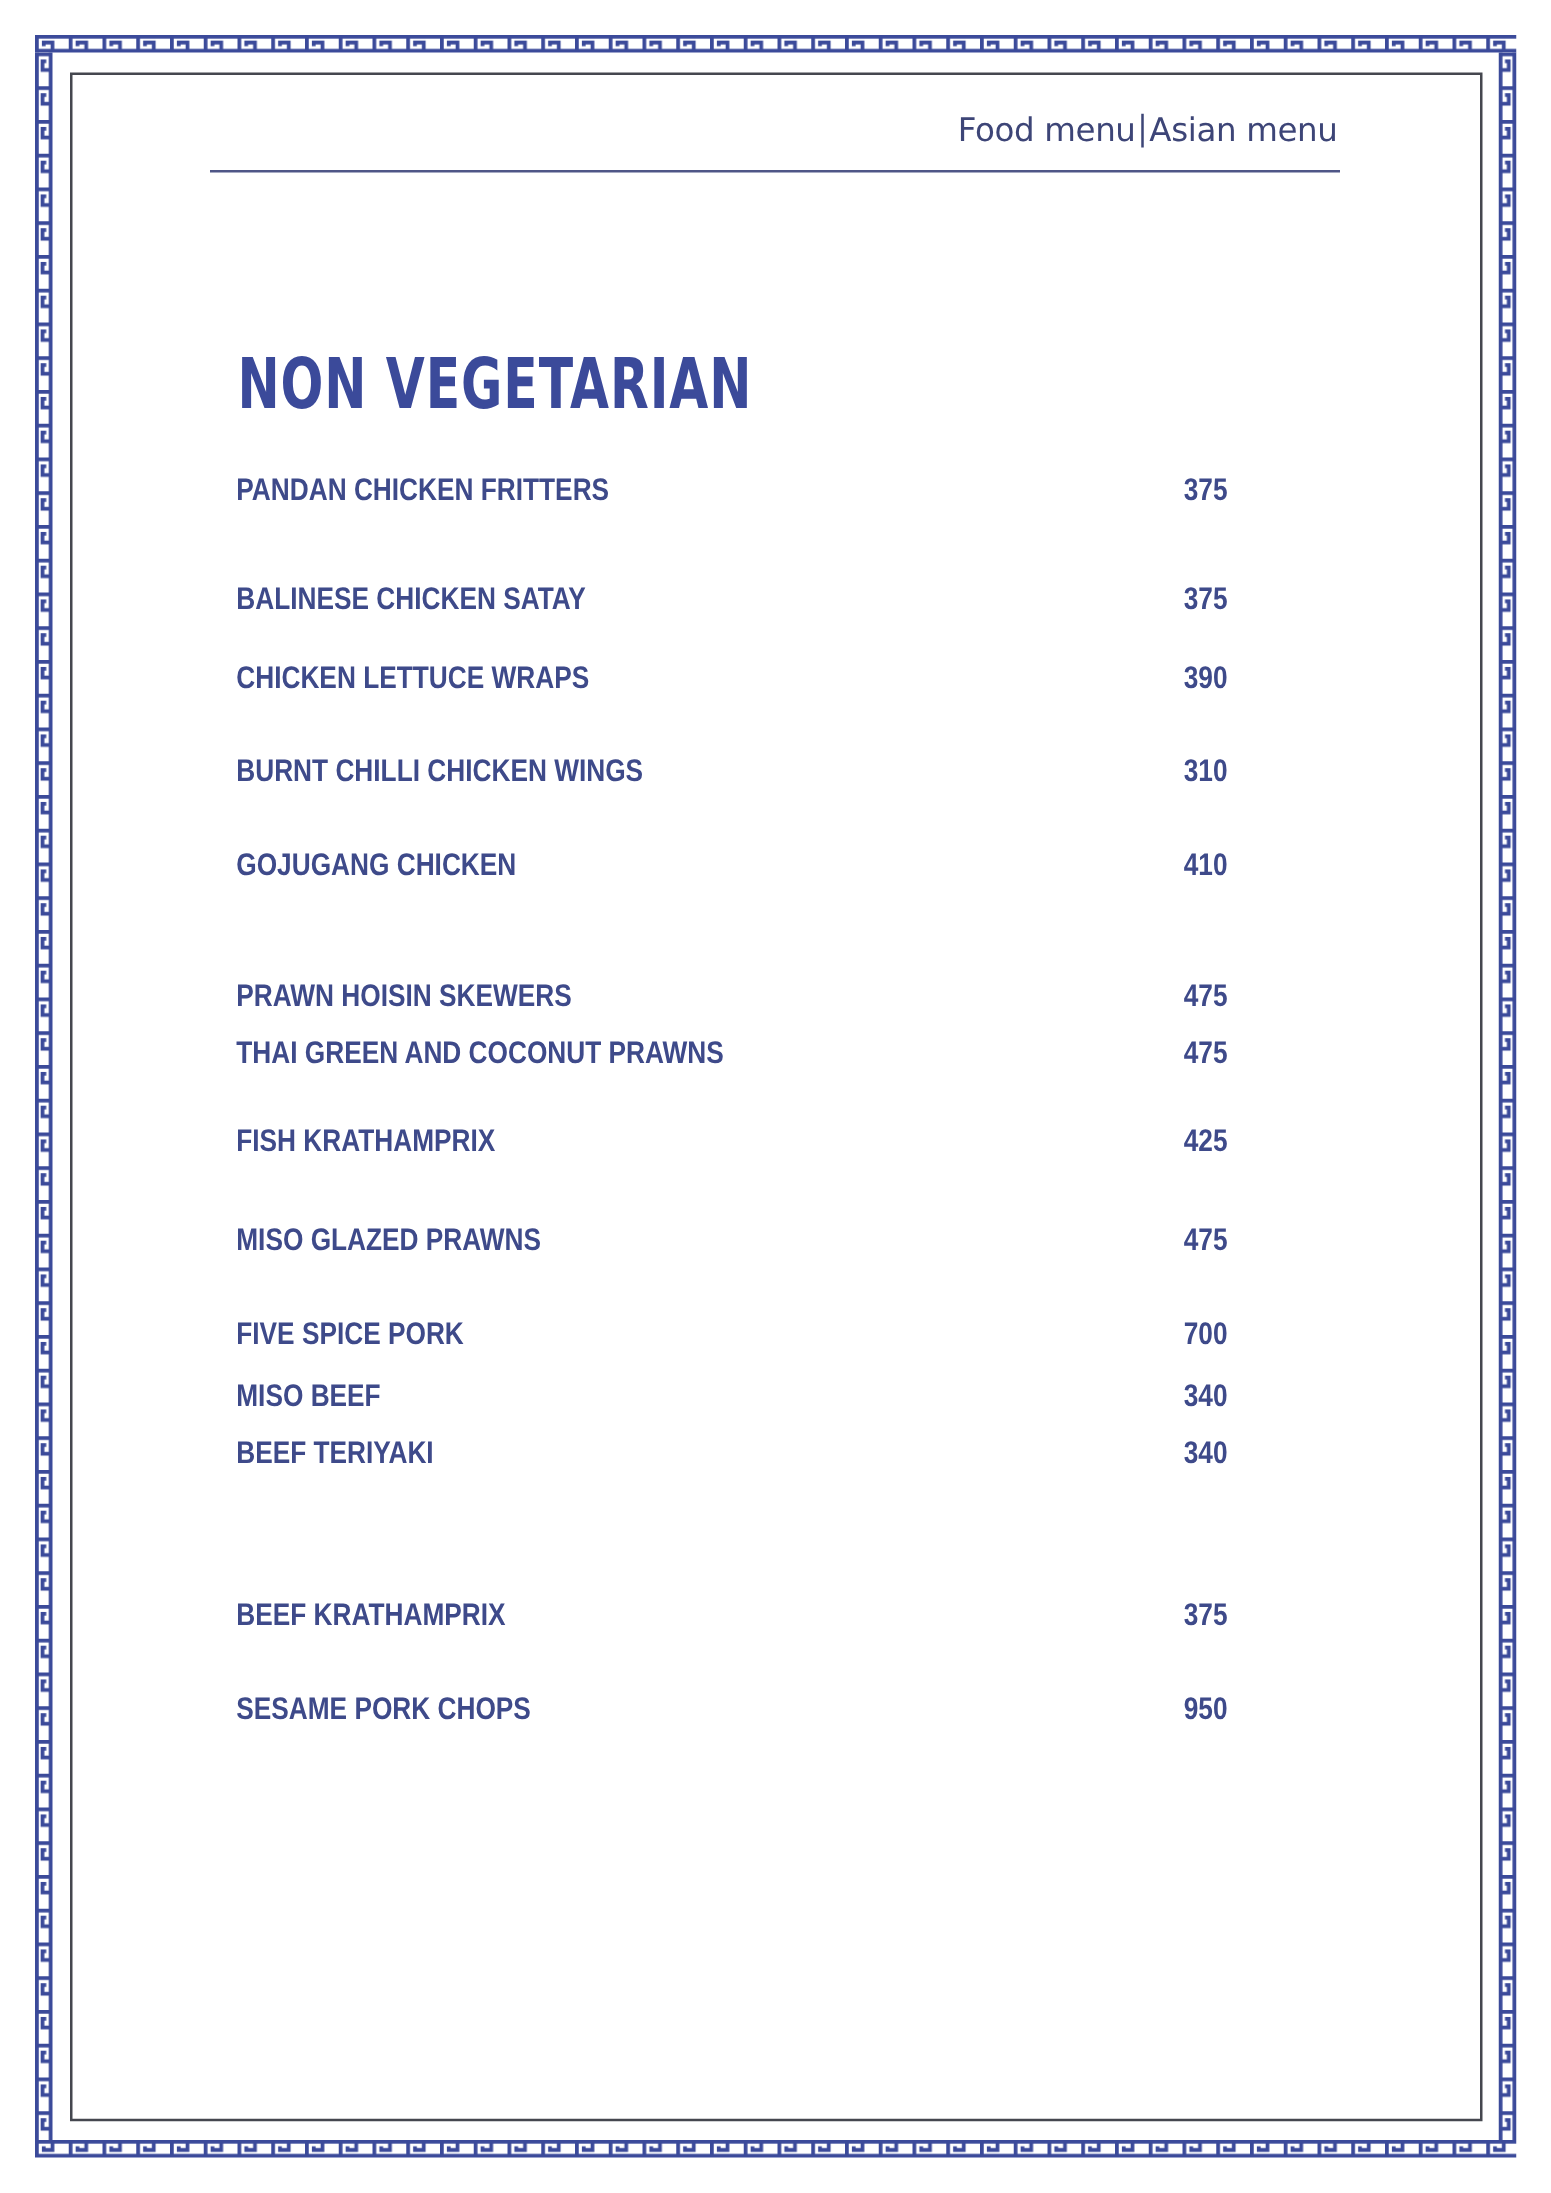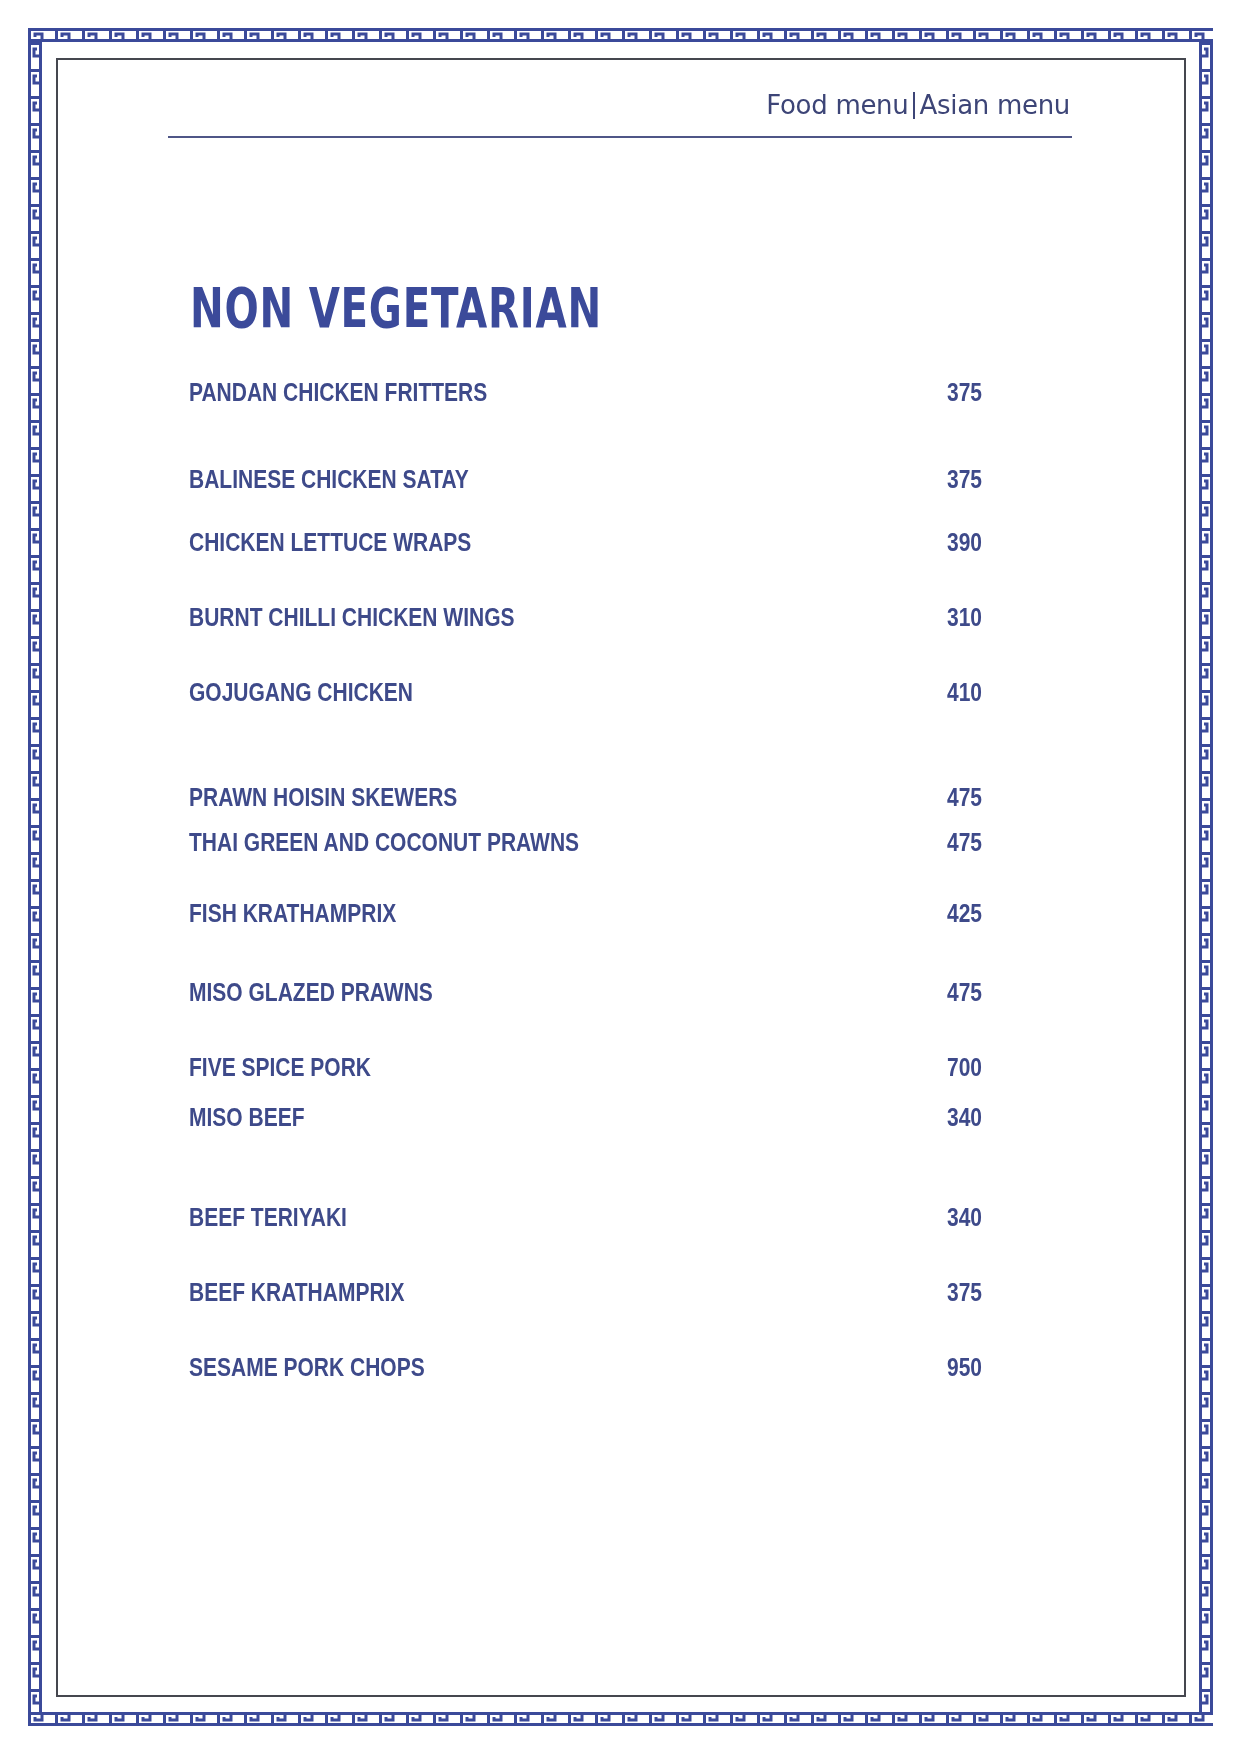--- a/index.html
+++ b/index.html
@@ -162,21 +162,21 @@
     <span class="item-price">475</span>
   </div>
   <div class="menu-row" style="top:1052px;">
     <span class="item-name">FIVE SPICE PORK</span>
     <span class="item-price">700</span>
   </div>
   <div class="menu-row" style="top:1102px;">
     <span class="item-name">MISO BEEF</span>
     <span class="item-price">340</span>
   </div>
-  <div class="menu-row" style="top:1202px;">
+  <div class="menu-row" style="top:1147px;">
     <span class="item-name">BEEF TERIYAKI</span>
     <span class="item-price">340</span>
   </div>
   <div class="menu-row" style="top:1277px;padding-left:10px;">
     <span class="item-name">BEEF KRATHAMPRIX</span>
     <span class="item-price">375</span>
   </div>
   <div class="menu-row" style="top:1352px;">
     <span class="item-name">SESAME PORK CHOPS</span>
     <span class="item-price">950</span>

